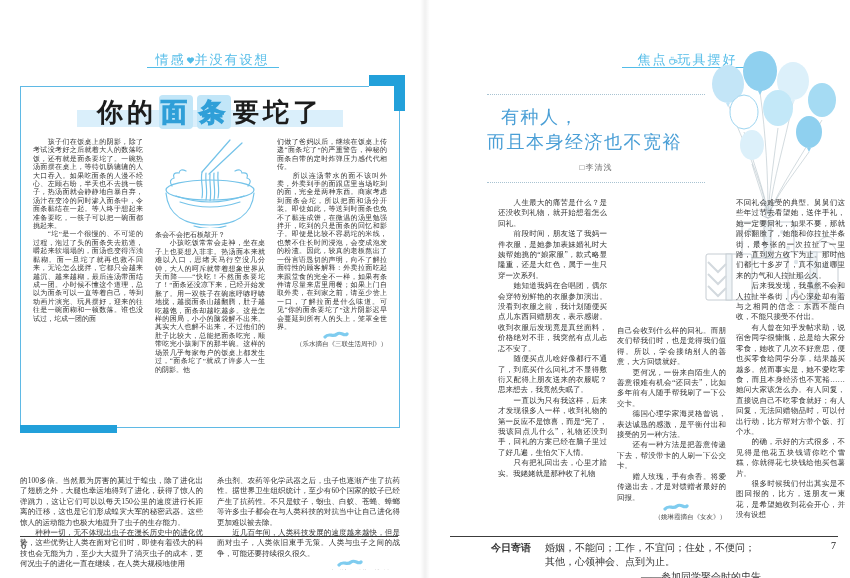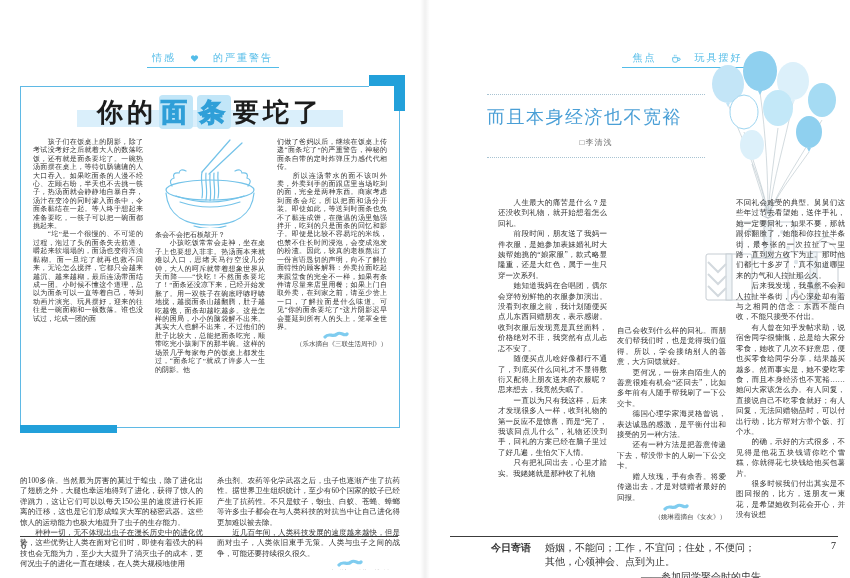--- a/index.html
+++ b/index.html
@@ -9,21 +9,21 @@
     font-family:"Liberation Serif", serif;
   }
   .page{position:absolute;top:0;height:578px;width:425px;}
   #page-left{left:0;}
   #page-right{left:425px;}
   .gutter{position:absolute;left:420px;top:0;width:10px;height:578px;
     background:linear-gradient(90deg,rgba(0,0,0,0) 0%,rgba(0,0,0,0.06) 50%,rgba(0,0,0,0) 100%);}
 
   
   .page-header{position:absolute;top:51px;left:0;right:0;display:flex;justify-content:center;
-    align-items:center;gap:14px;font-size:10px;color:#53bce8;letter-spacing:2px;}
+    align-items:center;gap:0;font-size:13px;color:#53bce8;letter-spacing:2px;}
   #page-right .page-header{left:60px;right:-40px;}
   .header-underline{position:absolute;top:67px;left:50%;transform:translateX(-50%);
     width:132px;border-top:1px solid #53bce8;}
   #page-right .header-underline{left:calc(50% + 50px);}
   .hicon svg{display:block;}
 
   
   .frame{position:absolute;left:20px;top:86px;width:378px;height:340px;border:1.5px solid #5fb9e5;}
   .corner-tr{position:absolute;right:-6px;top:-12px;width:36px;height:36px;background:#22a0da;}
   .corner-tr .notch{position:absolute;left:0;bottom:0;width:25px;height:25px;background:#ffffff;}
@@ -87,21 +87,21 @@
 
 <div class="page" id="page-left">
 
   <div class="page-header">
     <span>情感</span>
     <span class="hicon">
       <svg width="9" height="9" viewBox="0 0 10 10">
           <path d="M5 8.6 1.4 5A2.1 2.1 0 0 1 5 2.4 2.1 2.1 0 0 1 8.6 5Z" fill="#53bce8"></path>
         </svg>
     </span>
-    <span>的严重警告</span>
+    <span>并没有设想</span>
   </div>
   <div class="header-underline"></div>
 
   <div class="frame">
     <div class="corner-tr">
         <div class="notch"></div>
       </div>
     <div class="frame-bottom-bar"></div>
 
     <div class="l-title">
@@ -227,20 +227,21 @@
         <circle cx="134" cy="220" r="2.2"></circle>
         <circle cx="140" cy="240" r="2.2"></circle>
         <circle cx="106" cy="246" r="2.2"></circle>
     </g>
     <g stroke="#d3d9de" stroke-width="2" fill="none">
       <path d="M18 216 l10 10 l8 -8 M18 228 l10 10 l8 -8 M18 240 l10 10 l8 -8"></path>
     </g>
   </svg>
 
   <div class="r-titleblock">
+    <div class="r-title-l1">有种人，</div>
     <div class="r-title-l2">而且本身经济也不宽裕</div>
     <div class="r-author">□李清浅</div>
   </div>
 
   <div class="rcols">
     <div class="rcol">
       <div class="coltext">　　人生最大的痛苦是什么？是还没收到礼物，就开始想着怎么回礼。
 　　前段时间，朋友送了我妈一件衣服，是她参加表妹婚礼时大姨帮她挑的“娘家服”，款式略显隆重，还是大红色，属于一生只穿一次系列。
 　　她知道我妈在合唱团，偶尔会穿特别鲜艳的衣服参加演出。没看到衣服之前，我计划随便买点儿东西回赠朋友，表示感谢。收到衣服后发现竟是真丝面料，价格绝对不菲，我突然有点儿忐忑不安了。
 　　随便买点儿啥好像都行不通了，到底买什么回礼才不显得敷衍又配得上朋友送来的衣服呢？思来想去，我竟然失眠了。

